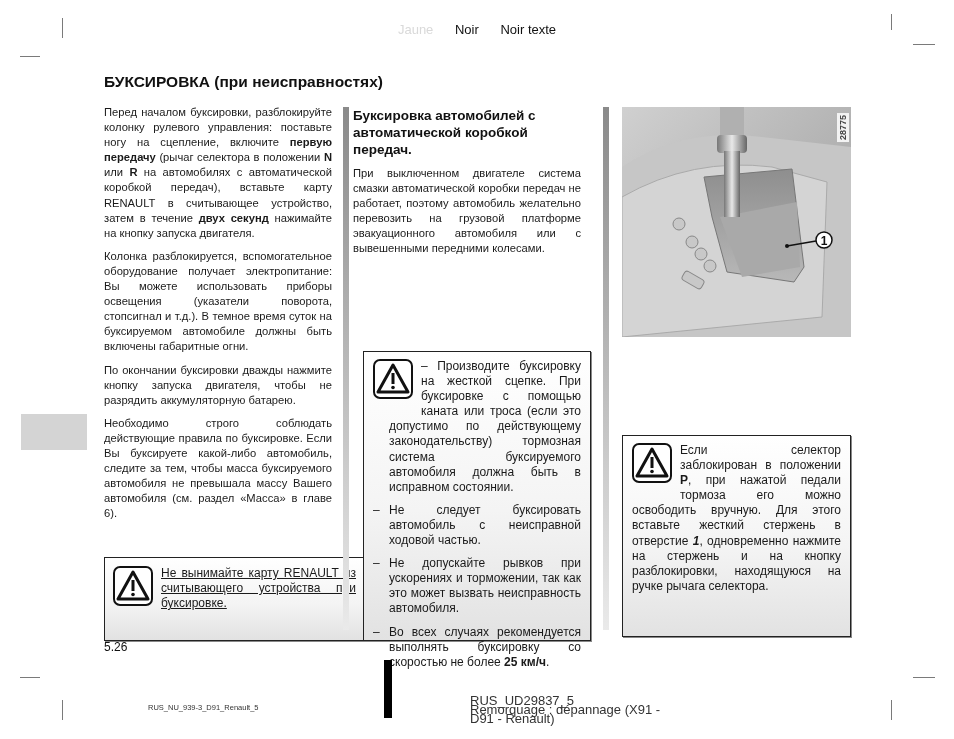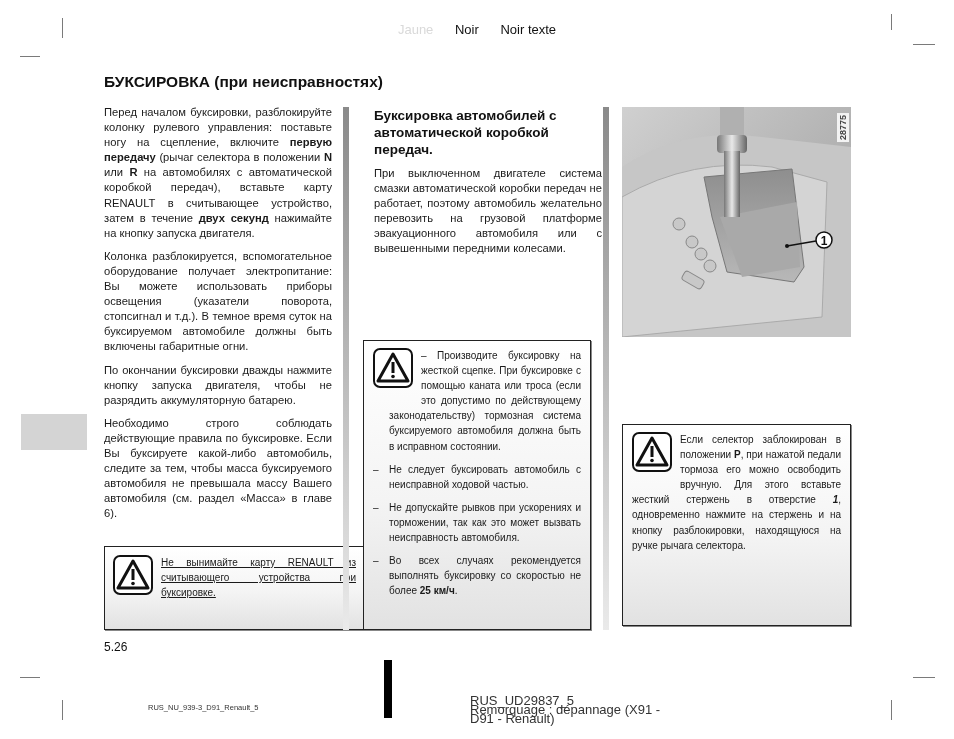--- a/index.html
+++ b/index.html
@@ -25,22 +25,23 @@
   .sect-title { font-size: 13.5px; font-weight: bold; line-height: 17px; margin: 0 0 8px 0; text-align: left; color: #111; }
 
   .gray-bar { position: absolute; width: 6px; background: linear-gradient(to bottom, #8a8a8a 0%, #b5b5b5 45%, #eaeaea 100%); }
 
   .side-tab { position: absolute; left: 21px; top: 414px; width: 66px; height: 36px; background: #d4d4d4; }
 
   .warn-box {
     position: absolute; border: 1px solid #222;
     background: linear-gradient(to bottom, #ffffff 0%, #f4f4f4 55%, #e2e2e2 100%);
     box-shadow: 1px 1px 0 #888;
-    font-size: 10px; line-height: 15.1px; text-align: justify; color: #1a1a1a;
+    font-size: 12px; line-height: 15.1px; text-align: justify; color: #1a1a1a;
     box-sizing: border-box;
+    margin-top: 11px;
   }
   .warn-box .icon-wrap { float: left; margin: 0 8px 2px 0; }
   .warn-box p { margin: 0 0 8px 0; }
   .warn-box .dash { display: flex; }
   .warn-box .dash .d { width: 16px; flex: none; }
   .warn-box .dash .t { flex: 1; }
 
   .photo {
     position: absolute; left: 622px; top: 107px; width: 229px; height: 230px; overflow: hidden;
     background: #b9b9b9;
@@ -91,21 +92,21 @@
       </svg>
   </span>
   <span>Не вынимайте карту RENAULT из считывающего устройства при буксировке.</span>
 </div>
 
 <div class="page-num">5.26</div>
 
 <div class="gray-bar" style="left:343px; top:107px; height:523px;"></div>
 <div class="gray-bar" style="left:603px; top:107px; height:523px;"></div>
 
-<div class="col-text" style="left:374px; top:107px; width:228px;">
+<div class="col-text" style="left:353px; top:107px; width:228px;">
   <div class="sect-title">Буксировка автомобилей с автоматической коробкой передач.</div>
   <p>При выключенном двигателе система смазки автоматической коробки передач не работает, поэтому автомобиль желательно перевозить на грузовой платформе эвакуационного автомобиля или с вывешенными передними колесами.</p>
 </div>
 
 <div class="warn-box" style="left:363px; top:340px; width:228px; height:290px; padding:7px 9px 6px 9px;">
   <span class="icon-wrap">
     <svg width="40" height="40" viewBox="0 0 40 40">
         <rect x="1" y="1" width="38" height="38" rx="6" fill="#fff" stroke="#111" stroke-width="2"></rect>
         <path d="M20 6 L35 33 L5 33 Z" fill="none" stroke="#111" stroke-width="3" stroke-linejoin="round"></path>
         <rect x="18.5" y="14" width="3" height="11" fill="#111"></rect>

